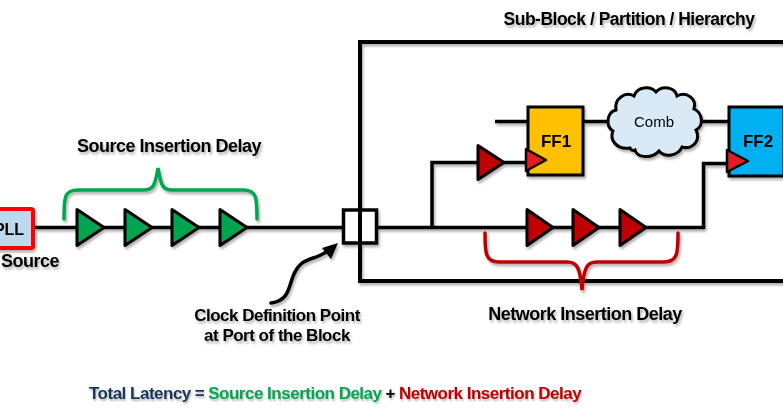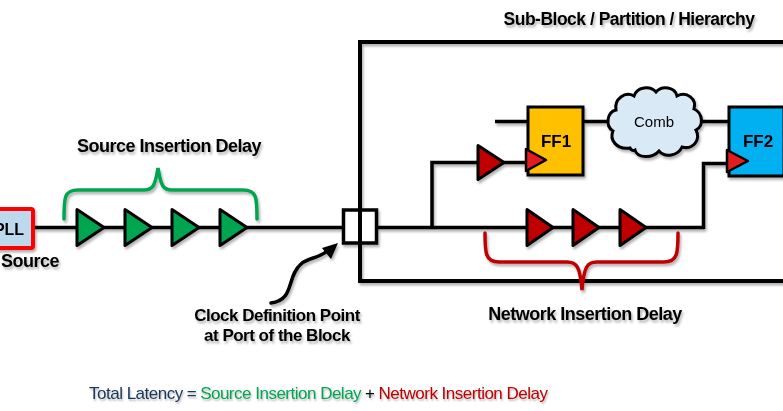--- a/index.html
+++ b/index.html
@@ -14,21 +14,21 @@
   .label-16 { font-size: 17px; }
   .label-18 { font-size: 18px; }
   .ff-text { font-size: 17px; letter-spacing: 0; }
   .pll-text { font-size: 16px; letter-spacing: 0; }
   .comb-text { font-size: 15px; font-weight: 500; letter-spacing: 0; }
   .brace { fill: none; stroke-width: 3.5; stroke-linecap: round; }
   .buffer { stroke: #000; stroke-width: 3; stroke-linejoin: round; }
   .clockpin { stroke: #000; stroke-width: 2.5; stroke-linejoin: round; }
   #formula {
     position: absolute; left: 89px; top: 384px;
-    font-size: 17px; font-weight: normal; letter-spacing: -0.5px;
+    font-size: 17px; font-weight: bold; letter-spacing: -0.5px;
     white-space: nowrap;
     text-shadow: 1px 2px 2px rgba(0,0,0,0.28);
   }
   #formula .op { margin: 0 4px; }
 </style>
 </head>
 <body>
 
 <svg width="783" height="411" viewBox="0 0 783 411">
   <defs>

